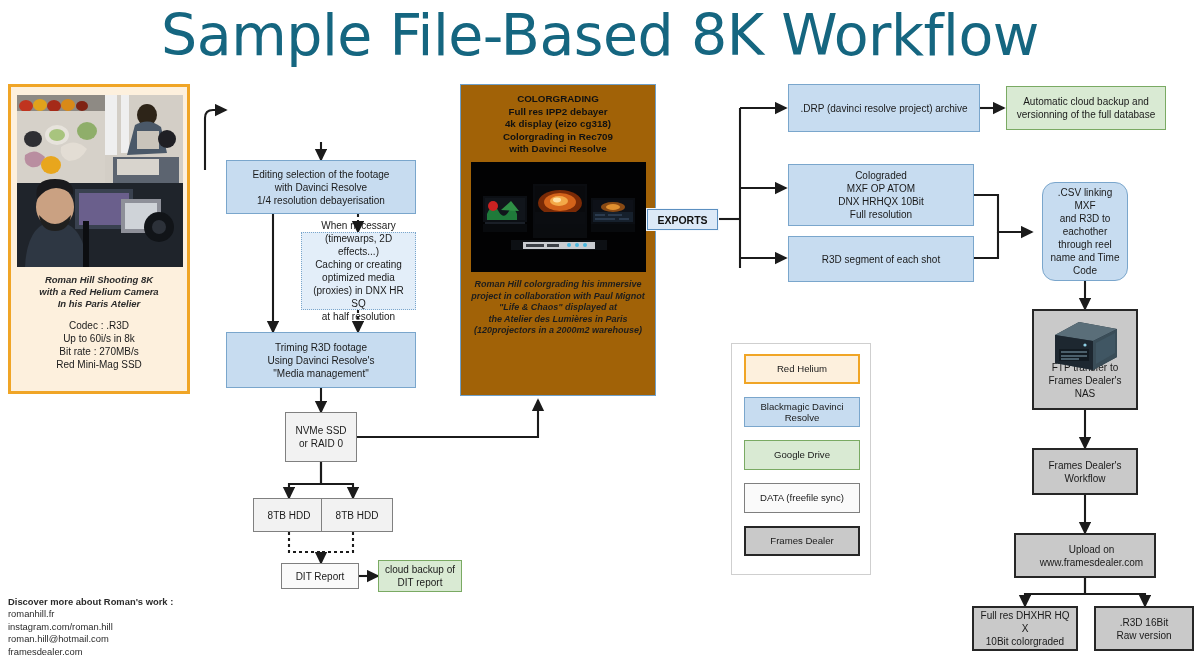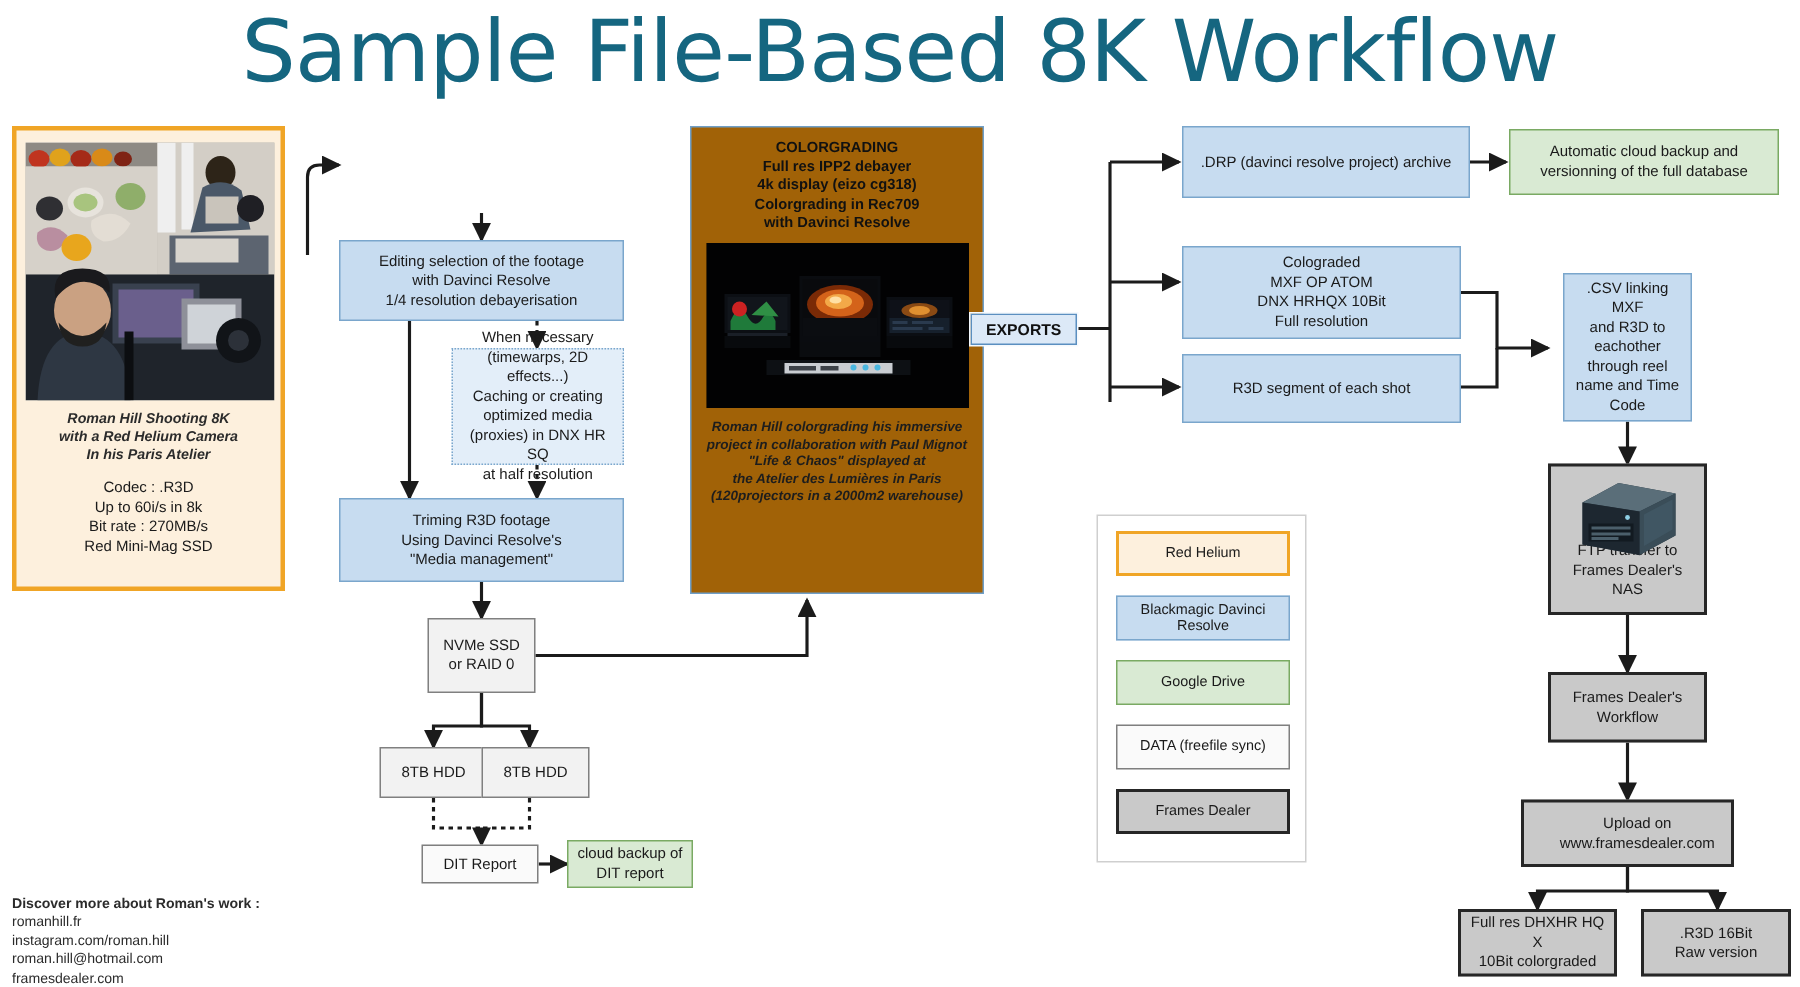--- a/index.html
+++ b/index.html
@@ -347,26 +347,26 @@
     <span>Colograded
 MXF OP ATOM
 DNX HRHQX 10Bit
 Full resolution</span>
   </div>
 
   <div class="box p-blue" style="left:788px;top:236px;width:186px;height:46px;">
     <span>R3D segment of each shot</span>
   </div>
 
-  <div class="box p-green" style="left:1006px;top:86px;width:180px;height:44px;">
+  <div class="box p-green" style="left:1006px;top:86px;width:160px;height:44px;">
     <span>Automatic cloud backup and
 versionning of the full database</span>
   </div>
 
-  <div class="box p-blue" style="left:1042px;top:182px;width:86px;height:99px;">
+  <div class="box p-blue" style="left:1042px;top:182px;width:86px;height:99px;border-radius:13px;">
     <span>.CSV linking MXF
 and R3D to
 eachother
 through reel
 name and Time
 Code</span>
   </div>
 
   <div id="ftp-box" class="box p-dark" style="left:1032px;top:309px;width:106px;height:101px;">
     <div class="nas-wrap">

